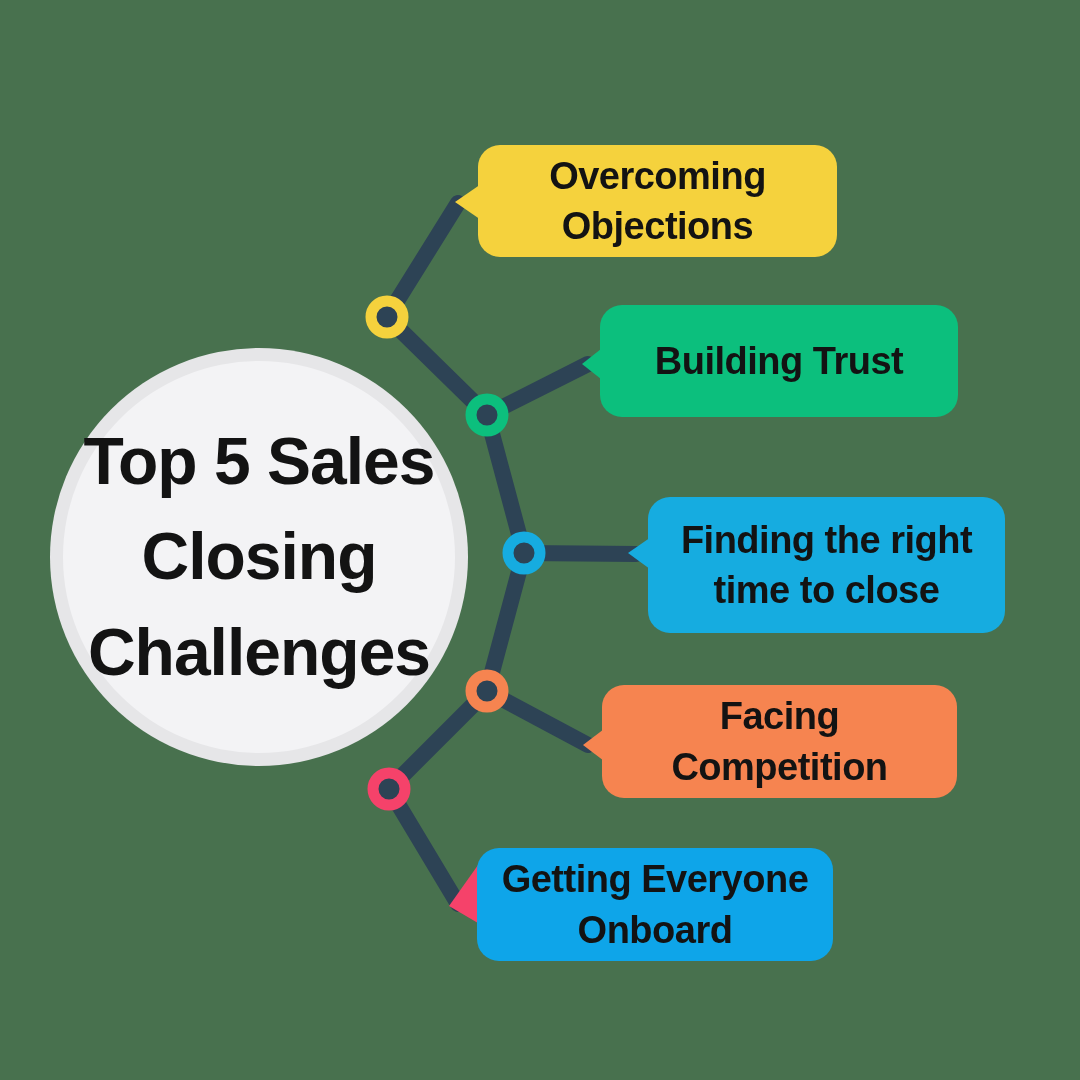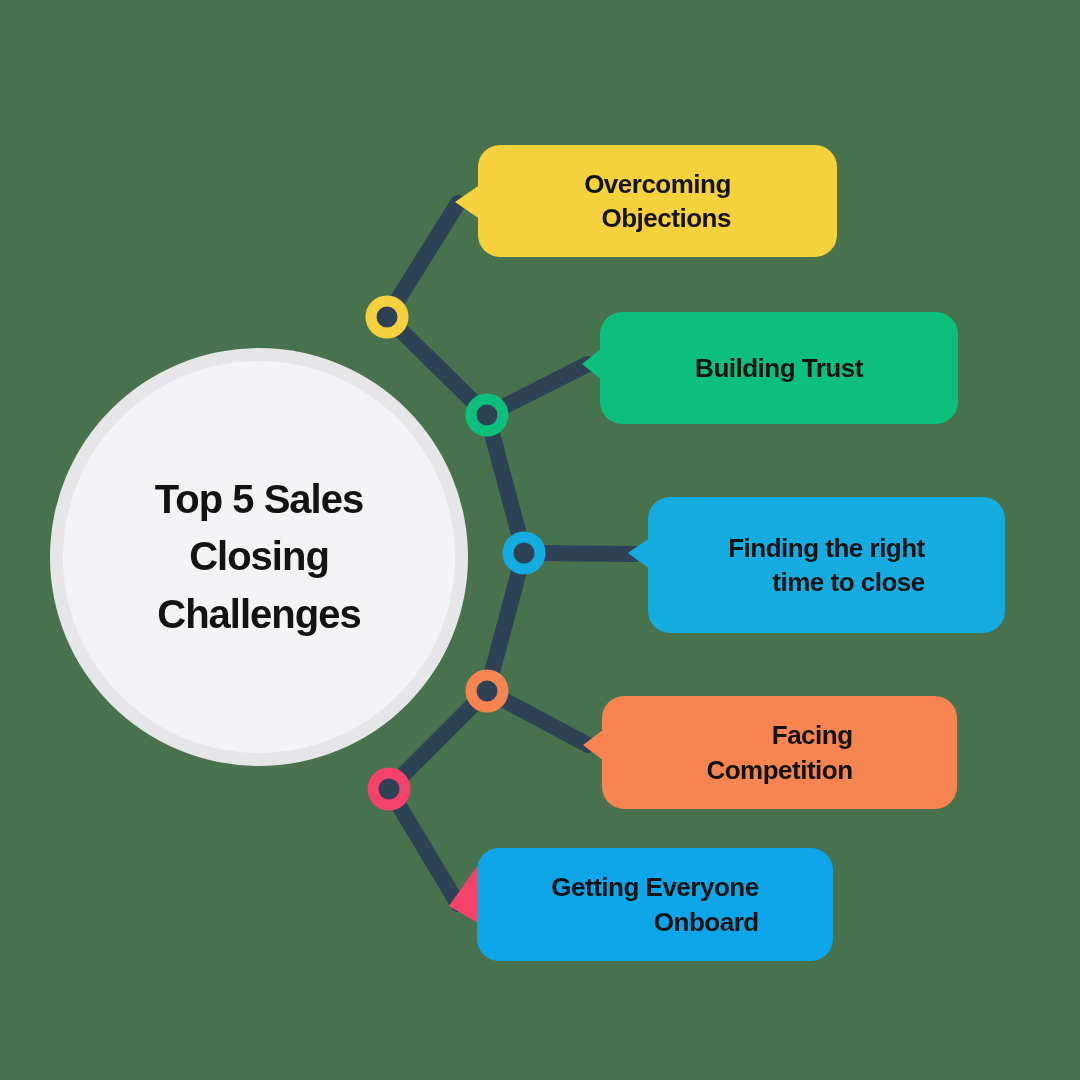--- a/index.html
+++ b/index.html
@@ -22,42 +22,42 @@
     position: absolute;
     left: 59px;
     top: 357px;
     width: 400px;
     height: 400px;
     display: flex;
     align-items: center;
     justify-content: center;
     text-align: center;
     white-space: pre-line;
-    font-size: 40px;
+    font-size: 66px;
     line-height: 1.44;
     font-weight: 700;
     letter-spacing: -1px;
   }
   .bubble {
     position: absolute;
     border-radius: 22px;
     display: flex;
     align-items: center;
     justify-content: center;
-    text-align: right;
+    text-align: center;
     white-space: pre-line;
-    font-size: 26px;
+    font-size: 38px;
     line-height: 1.32;
     font-weight: 700;
     letter-spacing: -0.5px;
   }
   .bubble-1 { left: 478px; top: 145px; width: 359px; height: 112px; }
-  .bubble-2 { left: 600px; top: 312px; width: 358px; height: 112px; }
+  .bubble-2 { left: 600px; top: 305px; width: 358px; height: 112px; }
   .bubble-3 { left: 648px; top: 497px; width: 357px; height: 136px; }
-  .bubble-4 { left: 602px; top: 685px; width: 355px; height: 113px; margin-top: 11px; }
+  .bubble-4 { left: 602px; top: 685px; width: 355px; height: 113px; }
   .bubble-5 { left: 477px; top: 848px; width: 356px; height: 113px; }
 </style>
 </head>
 <body>
 
 <div class="stage" style="background-color: rgb(72, 113, 78); color: rgb(19, 19, 19);">
 
   <svg class="layer-svg" width="1080" height="1080" viewBox="0 0 1080 1080">
 
     <circle cx="259" cy="557" r="209" fill="#E6E6E8"></circle>

